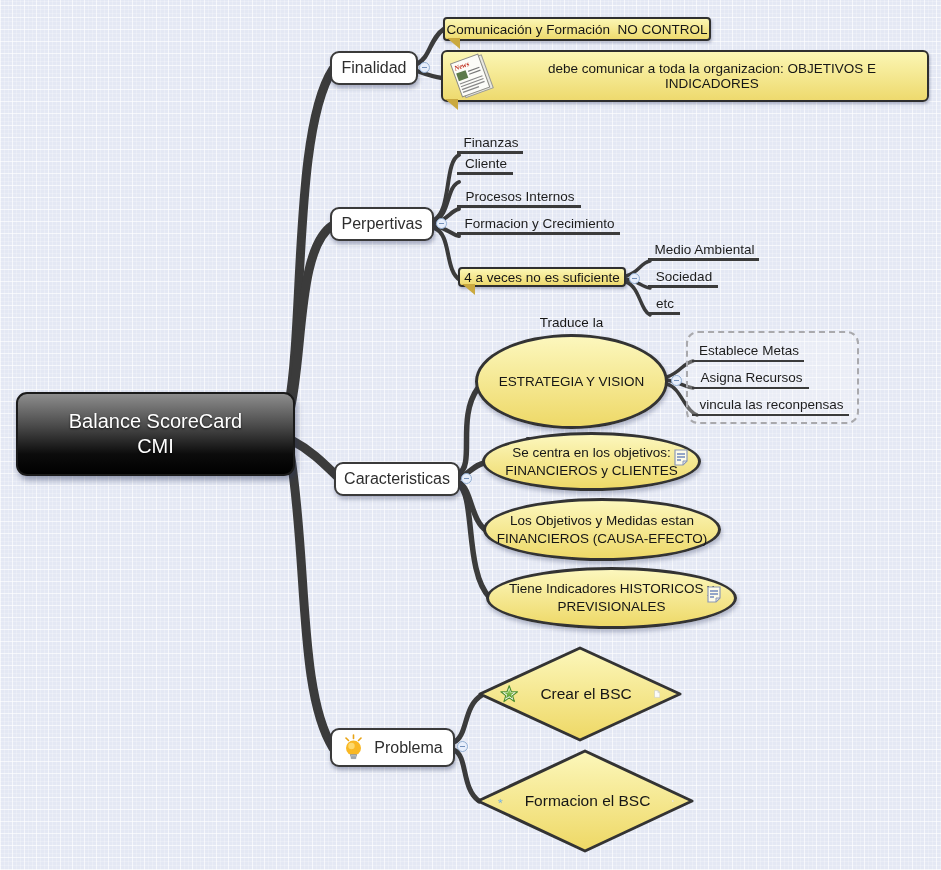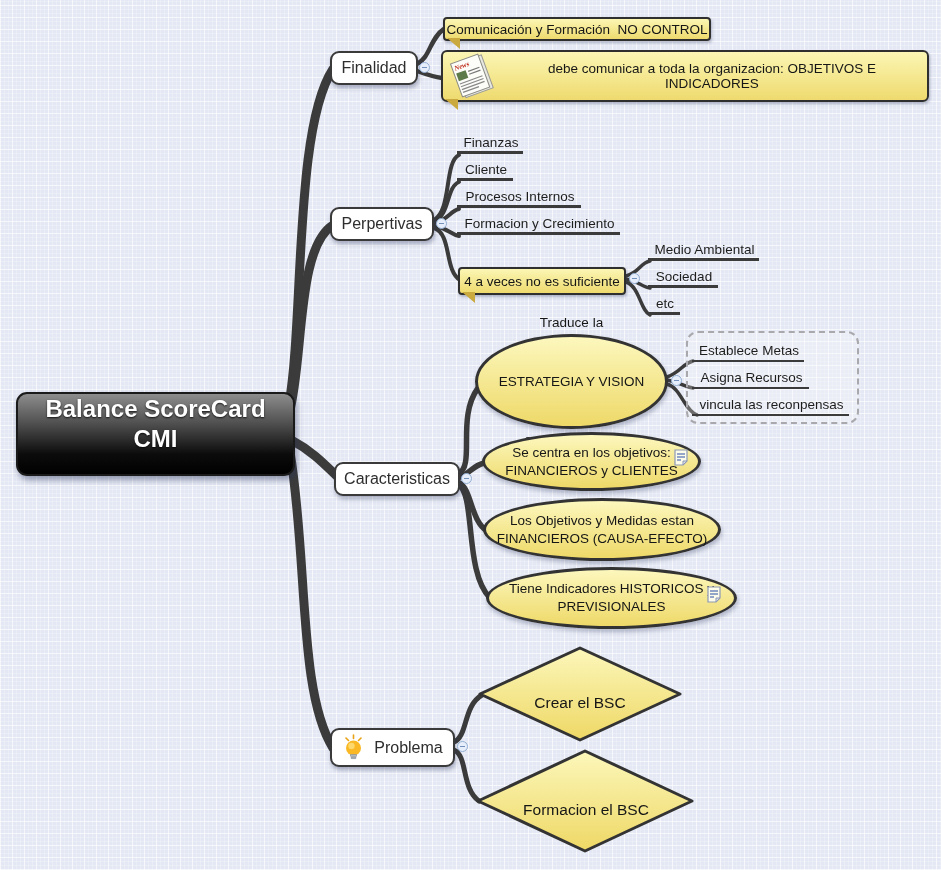--- a/index.html
+++ b/index.html
@@ -16,22 +16,22 @@
   #wires{position:absolute;left:0;top:0;z-index:1;}
   .abs{position:absolute;box-sizing:border-box;}
   .node-box{
     z-index:2;background:#fff;border:2.5px solid #3a3a3a;border-radius:9px;
     display:flex;align-items:center;justify-content:center;
     font-size:16px;color:#2e2e2e;box-shadow:1px 3px 4px rgba(40,50,90,.35);
   }
   .root-node{
     z-index:2;border:2px solid #1a1a1a;border-radius:11px;
     background:linear-gradient(#8d8d8d, #4a4a4a 40%, #0c0c0c 75%, #000);
-    display:flex;flex-direction:column;align-items:center;justify-content:flex-start;
-    color:#fff;font-weight:bold;font-size:24px;line-height:1.25;
+    display:flex;flex-direction:column;align-items:center;justify-content:center;
+    color:#fff;font-weight:normal;font-size:20px;line-height:1.25;
     box-shadow:2px 4px 6px rgba(40,50,90,.45);text-shadow:0 1px 2px rgba(0,0,0,.8);
   }
   .ybox{
     z-index:2;background:linear-gradient(#fbf6b4, #eeda6e);
     border:2px solid #2f2f2f;border-radius:4px;
     display:flex;align-items:center;justify-content:center;
     font-size:13.5px;color:#161616;box-shadow:1px 2px 3px rgba(40,50,90,.3);
   }
   .ybox .fold{
     position:absolute;left:2px;bottom:-10px;width:0;height:0;z-index:-1;
@@ -51,22 +51,22 @@
     text-align:center;
   }
   .dashed-box{z-index:1;border:2.5px dashed #a9a9ad;border-radius:12px;background:rgba(250,250,252,.25);}
   .collapse{
     z-index:4;width:11px;height:11px;border-radius:50%;
     background:#e7eefb;border:1px solid #92aed2;
     display:flex;align-items:center;justify-content:center;
   }
   .collapse::after{content:"";width:5px;height:1px;background:#7491bb;display:block;}
   .diamond-label{
-    z-index:3;display:flex;align-items:center;gap:22px;
-    font-size:15.5px;color:#161616;white-space:nowrap;flex-direction:column;
+    z-index:3;display:flex;align-items:center;justify-content:center;gap:22px;
+    font-size:15.5px;color:#161616;white-space:nowrap;
   }
   .problema-inner{display:flex;align-items:center;gap:9px;}
   .bigybox-text{flex:1;text-align:center;padding:0 8px;}
   .ws-pre{white-space:pre;}
   .note-badge{position:absolute;z-index:3;}
 </style>
 </head>
 <body>
 
 <div id="canvas">
@@ -143,24 +143,24 @@
         <line x1="9" y1="36" x2="26" y2="36" stroke="#888" stroke-width="1.2"></line>
       </g>
     </svg>
     <span class="bigybox-text">debe comunicar a toda la organizacion: OBJETIVOS E INDICADORES</span>
   </div>
 
   <div class="abs node-box" style="left:330px;top:207px;width:104px;height:34px;">
     <span>Perpertivas</span>
   </div>
   <div class="abs uitem" style="left:457px;top:135px;width:66px;"><span>Finanzas</span></div>
-  <div class="abs uitem" style="left:457px;top:162px;width:56px;"><span>Cliente</span></div>
+  <div class="abs uitem" style="left:457px;top:156px;width:56px;"><span>Cliente</span></div>
   <div class="abs uitem" style="left:457px;top:189px;width:124px;"><span>Procesos Internos</span></div>
   <div class="abs uitem" style="left:457px;top:216px;width:163px;"><span>Formacion y Crecimiento</span></div>
-  <div class="abs ybox" style="left:458px;top:267px;width:168px;height:28px;">
+  <div class="abs ybox" style="left:458px;top:267px;width:168px;height:20px;">
     <span class="fold"></span>
     <span>4 a veces no es suficiente</span>
   </div>
   <div class="abs uitem" style="left:648px;top:242px;width:111px;"><span>Medio Ambiental</span></div>
   <div class="abs uitem" style="left:648px;top:269px;width:70px;"><span>Sociedad</span></div>
   <div class="abs uitem" style="left:648px;top:296px;width:32px;"><span>etc</span></div>
 
   <div class="abs node-box" style="left:334px;top:462px;width:126px;height:34px;">
     <span>Caracteristicas</span>
   </div>

